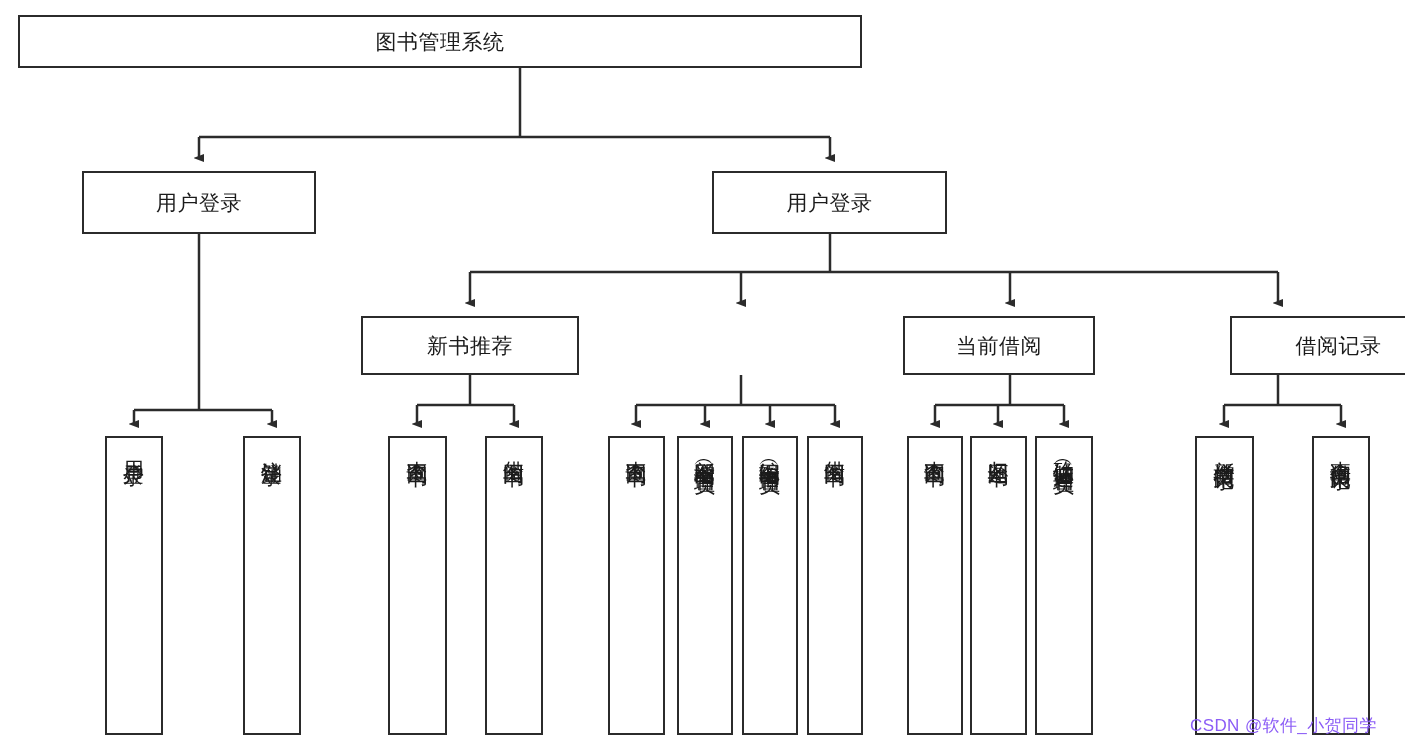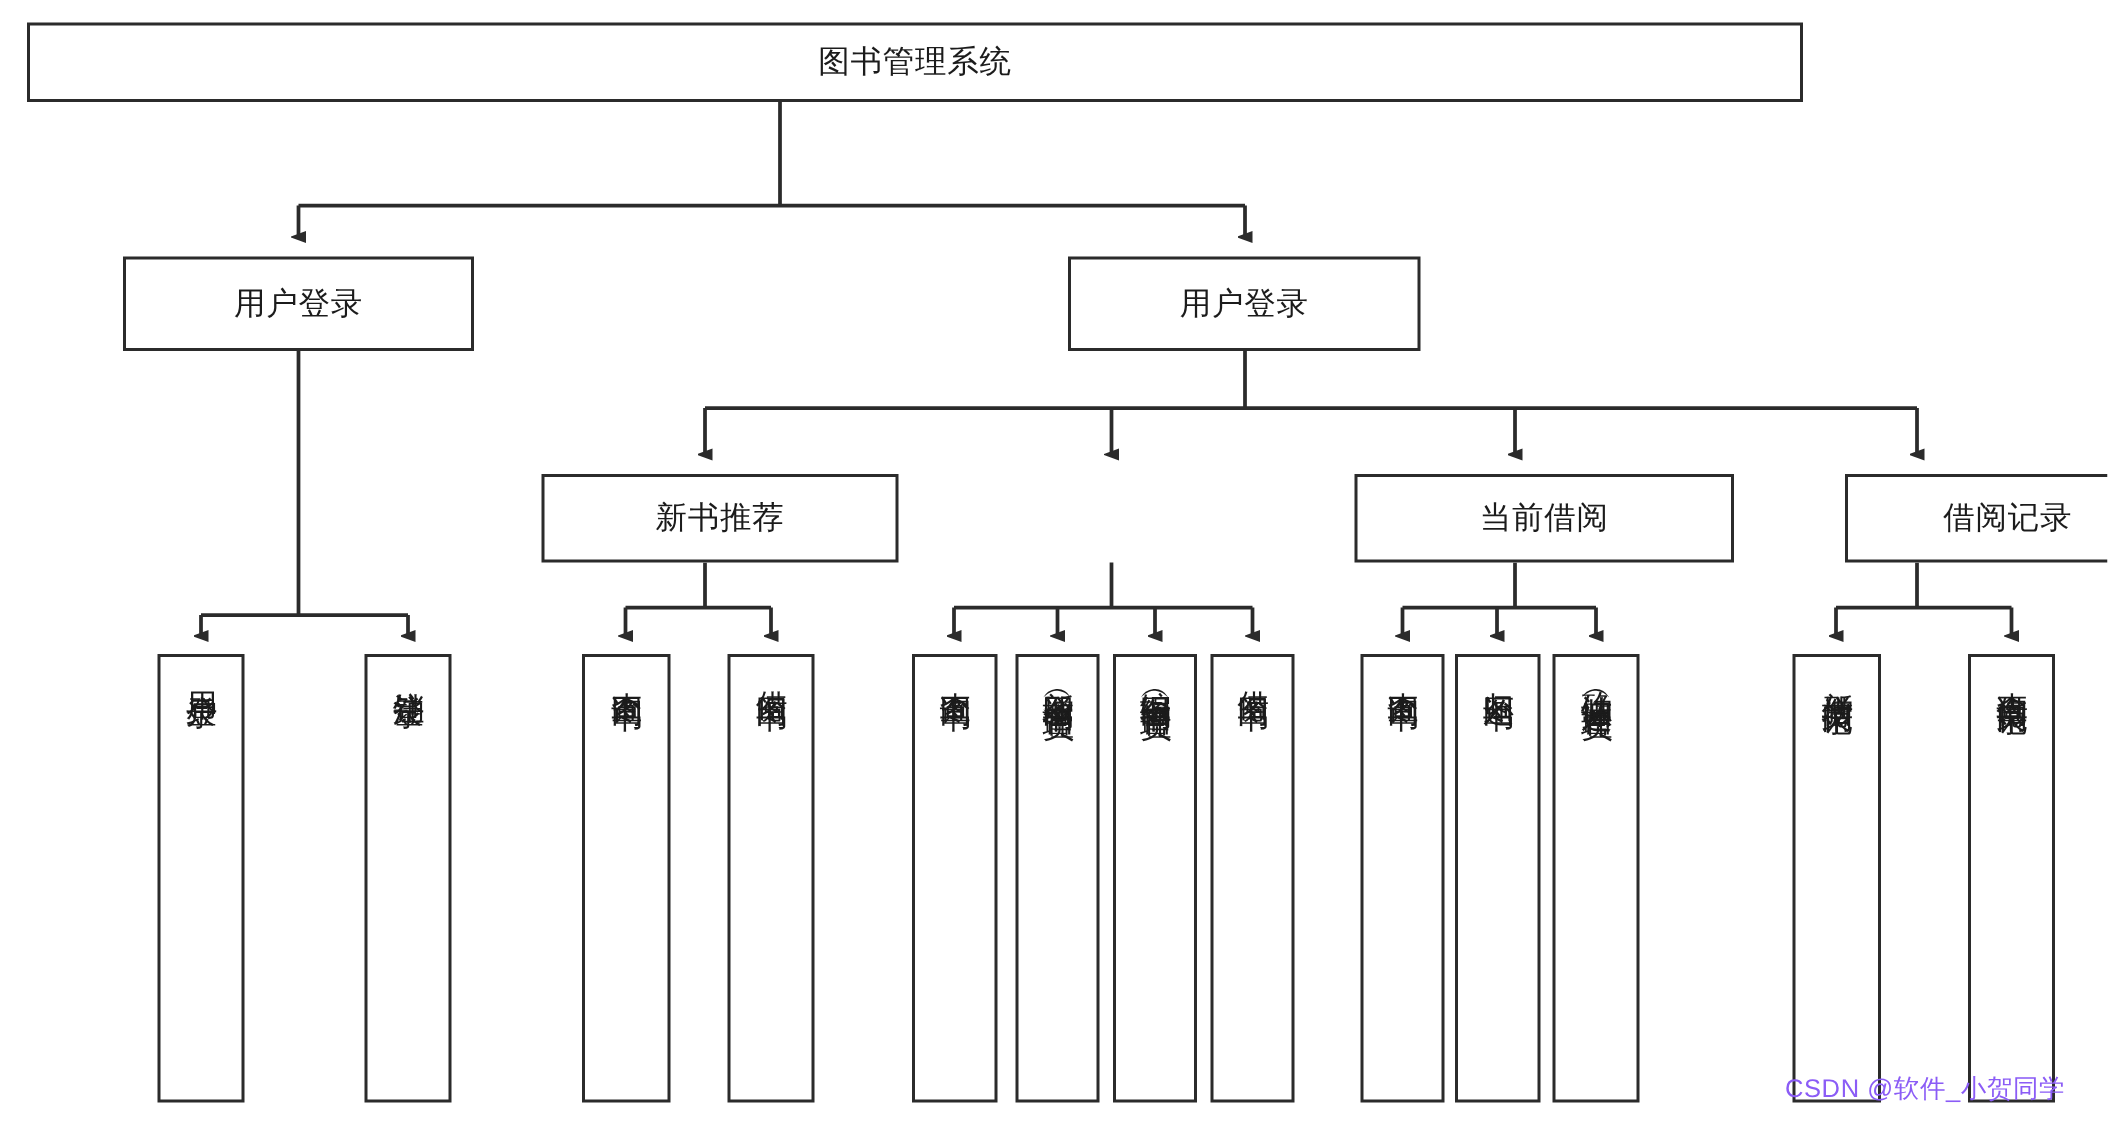--- a/index.html
+++ b/index.html
@@ -114,35 +114,35 @@
       <path d="M998,405 L998,424" marker-end="url(#arrow)"></path>
       <path d="M1064,405 L1064,424" marker-end="url(#arrow)"></path>
 
       <path d="M1278,375 L1278,405"></path>
       <path d="M1224,405 L1341,405"></path>
       <path d="M1224,405 L1224,424" marker-end="url(#arrow)"></path>
       <path d="M1341,405 L1341,424" marker-end="url(#arrow)"></path>
     </g>
   </svg>
 
-  <div class="node horiz" style="left: 18px; top: 15px; width: 1184px; height: 53px;">
+  <div class="node horiz" style="left: 18px; top: 15px; width: 844px; height: 53px;">
     <span class="lbl">图书管理系统</span>
   </div>
 
   <div class="node horiz" style="left: 82px; top: 171px; width: 234px; height: 63px;">
     <span class="lbl">用户登录</span>
   </div>
   <div class="node horiz" style="left: 712px; top: 171px; width: 235px; height: 63px;">
     <span class="lbl">用户登录</span>
   </div>
 
-  <div class="node horiz" style="left: 361px; top: 316px; width: 238px; height: 59px;">
+  <div class="node horiz" style="left: 361px; top: 316px; width: 218px; height: 59px;">
     <span class="lbl">新书推荐</span>
   </div>
-  <div class="node horiz" style="left: 903px; top: 316px; width: 253px; height: 59px;">
+  <div class="node horiz" style="left: 903px; top: 316px; width: 192px; height: 59px;">
     <span class="lbl">当前借阅</span>
   </div>
   <div class="node horiz" style="left: 1202px; top: 316px; width: 217px; height: 59px; margin-left: 28px;">
     <span class="lbl">借阅记录</span>
   </div>
 
   <div class="node vert" style="left: 105px; top: 436px; width: 58px; height: 299px;">
     <span class="lbl">用户登录</span>
   </div>
   <div class="node vert" style="left: 243px; top: 436px; width: 58px; height: 299px;">

